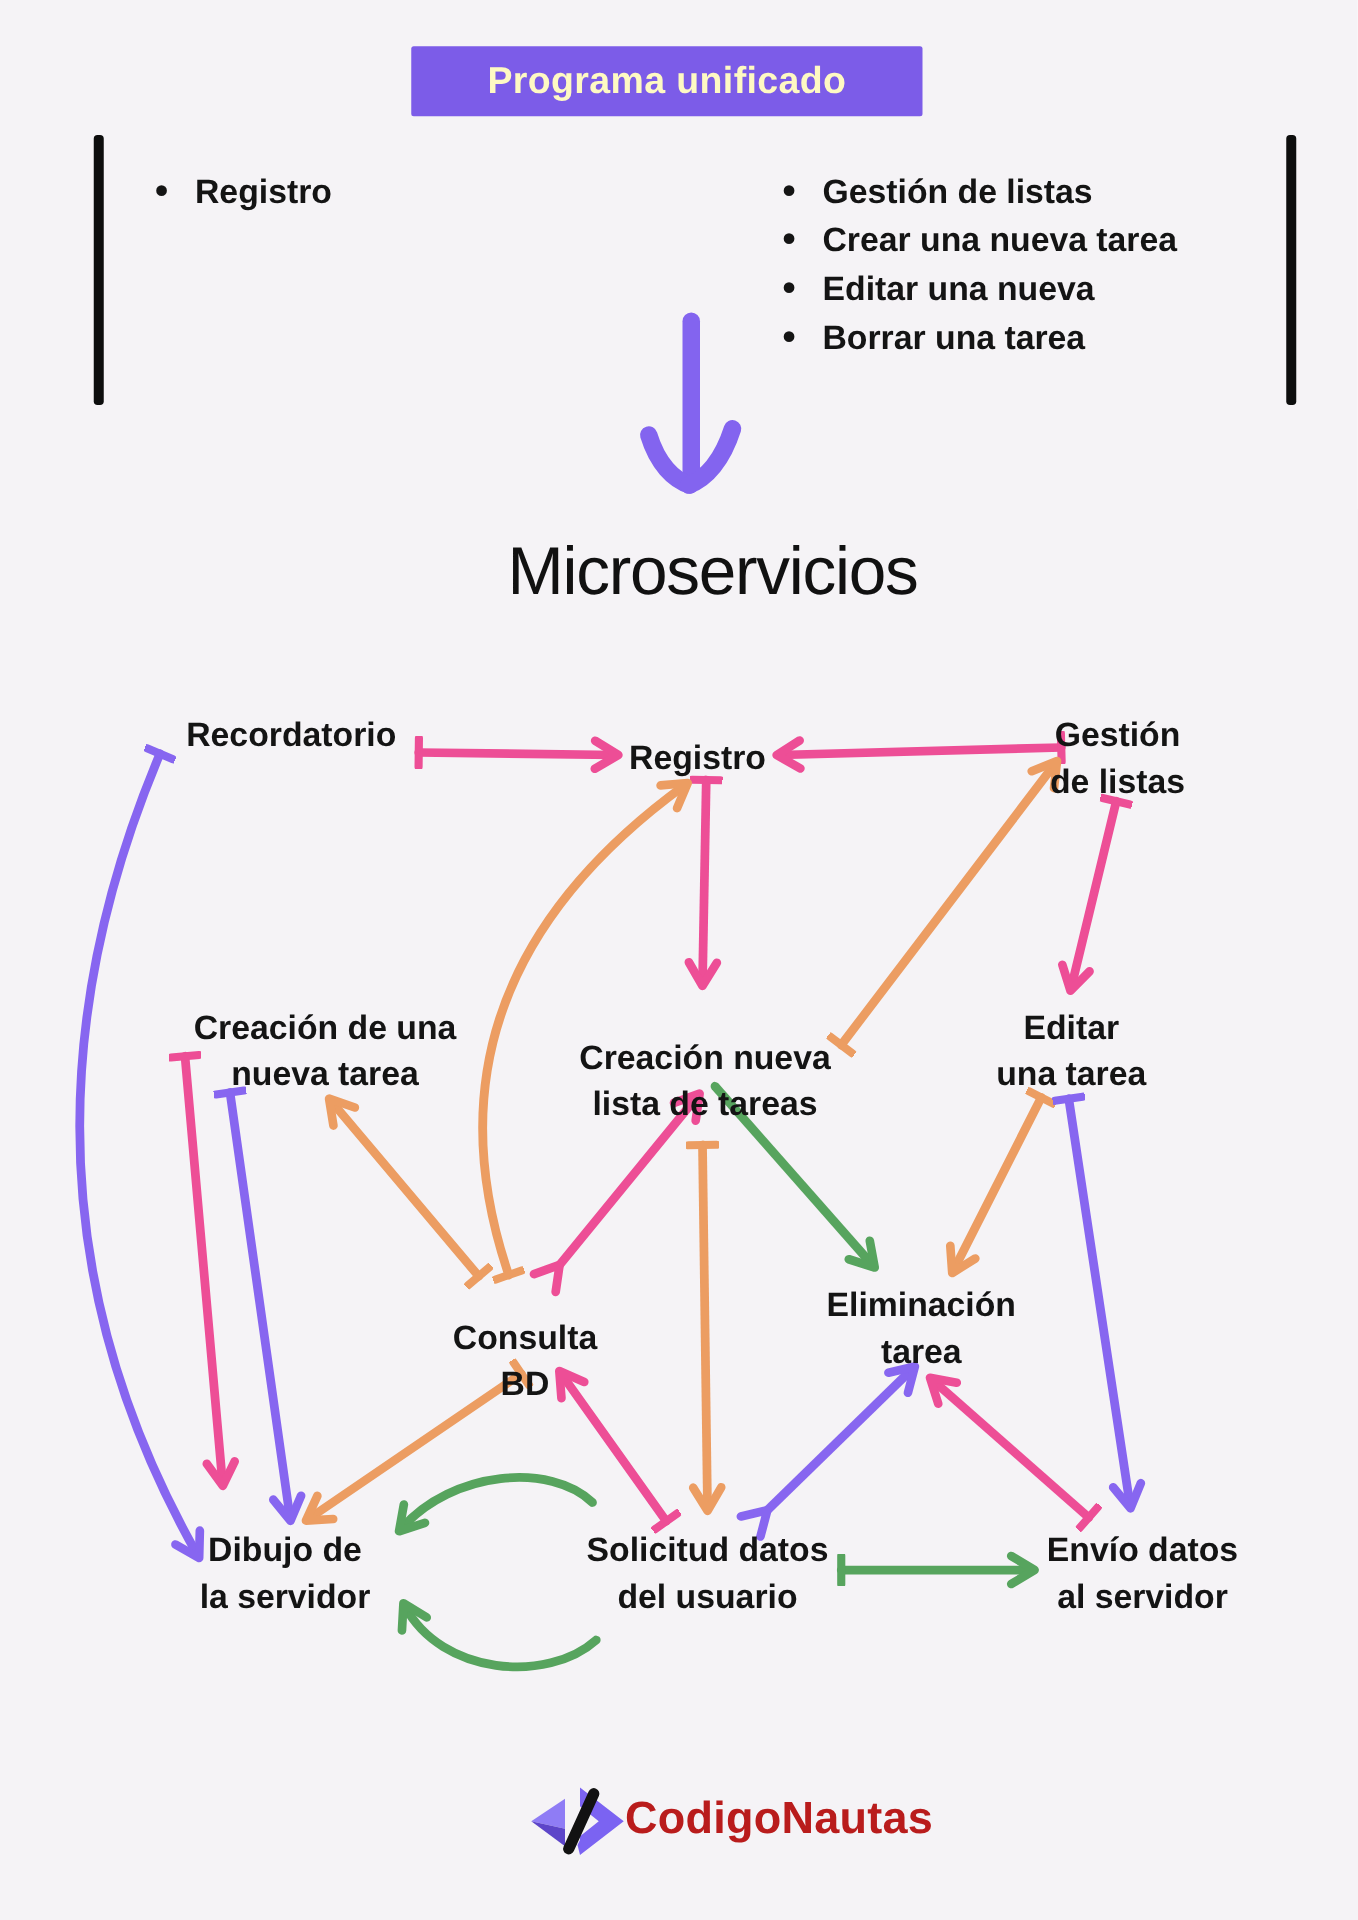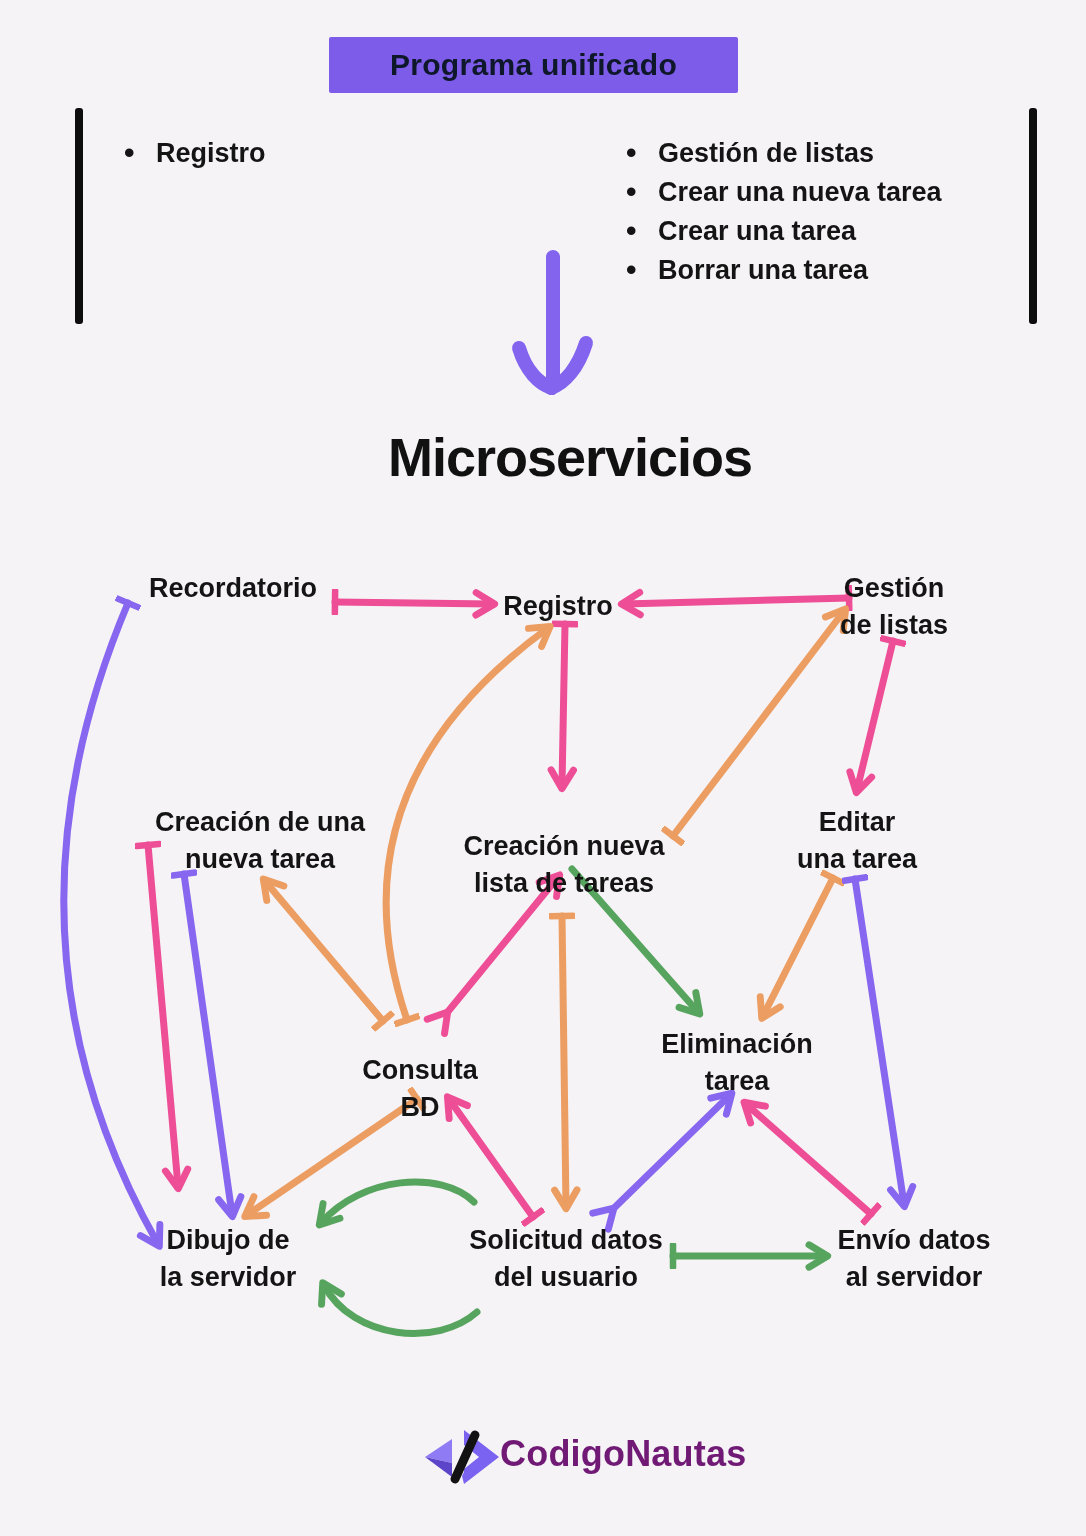--- a/index.html
+++ b/index.html
@@ -8,47 +8,47 @@
     width:1086px;height:1536px;
     background:#F5F3F6;
     font-family:"Liberation Sans",sans-serif;
     overflow:hidden;
     color:#131313;
   }
   .banner{
     position:absolute;left:329px;top:37px;width:409px;height:56px;
     background:#7C5CE8;border-radius:2px;
     display:flex;align-items:center;justify-content:center;
-    color:#0f172a;font-size:30px;font-weight:700;letter-spacing:.3px;
+    color:#fef9c3;font-size:30px;font-weight:700;letter-spacing:.3px;
   }
   .vbar{position:absolute;top:108px;width:8px;height:216px;background:#0d0d0d;border-radius:3px;}
   .vbar.left{left:75px;}
   .vbar.right{left:1029px;}
   ul.feature-list{
     position:absolute;margin:0;padding:0;list-style:none;
     font-size:27px;font-weight:700;line-height:39px;color:#141414;
   }
   ul.feature-list.l{left:120px;top:134px;width:430px;}
   ul.feature-list.r{left:622px;top:134px;width:400px;}
   ul.feature-list li{position:relative;padding-left:36px;white-space:pre-line;}
   ul.feature-list li::before{content:"\2022";position:absolute;left:4px;top:-1px;font-size:30px;}
   .big-title{
     position:absolute;left:570px;top:426px;transform:translateX(-50%);
-    font-size:54px;font-weight:700;letter-spacing:-1px;color:#111;
+    font-size:54px;font-weight:400;letter-spacing:-1px;color:#111;
     white-space:nowrap;
   }
   .node{
     position:absolute;transform:translateX(-50%);
     text-align:center;font-size:27px;font-weight:700;line-height:37px;
     color:#141414;white-space:nowrap;z-index:3;
   }
   svg.overlay{position:absolute;left:0;top:0;z-index:2;}
   .footer-brand{
     position:absolute;left:500px;top:1433px;
-    font-size:36px;font-weight:700;color:#701a75;letter-spacing:.2px;z-index:3;
+    font-size:36px;font-weight:700;color:#b91c1c;letter-spacing:.2px;z-index:3;
   }
   .logo-icon{position:absolute;left:418px;top:1418px;z-index:3;}
 </style>
 </head>
 <body>
 
 <div class="canvas">
 
   <div class="banner">
     <span>Programa unificado</span>
@@ -56,21 +56,21 @@
 
   <div class="vbar left"></div>
   <div class="vbar right"></div>
 
   <ul class="feature-list l">
       <li>Registro</li>
     </ul>
   <ul class="feature-list r">
       <li>Gestión de listas</li>
       <li>Crear una nueva tarea</li>
-      <li>Crear una tarea</li>
+      <li>Editar una nueva</li>
       <li>Borrar una tarea</li>
     </ul>
 
   <svg class="overlay" width="1086" height="1536" viewBox="0 0 1086 1536" style="z-index:1">
     <g stroke="#8364EF" stroke-width="14" fill="none" stroke-linecap="round">
       <path d="M553,257 L553,381"></path>
       <path d="M519,348 C526,371 539,384 552,388"></path>
       <path d="M586,343 C578,368 565,383 551,388"></path>
     </g>
   </svg>

